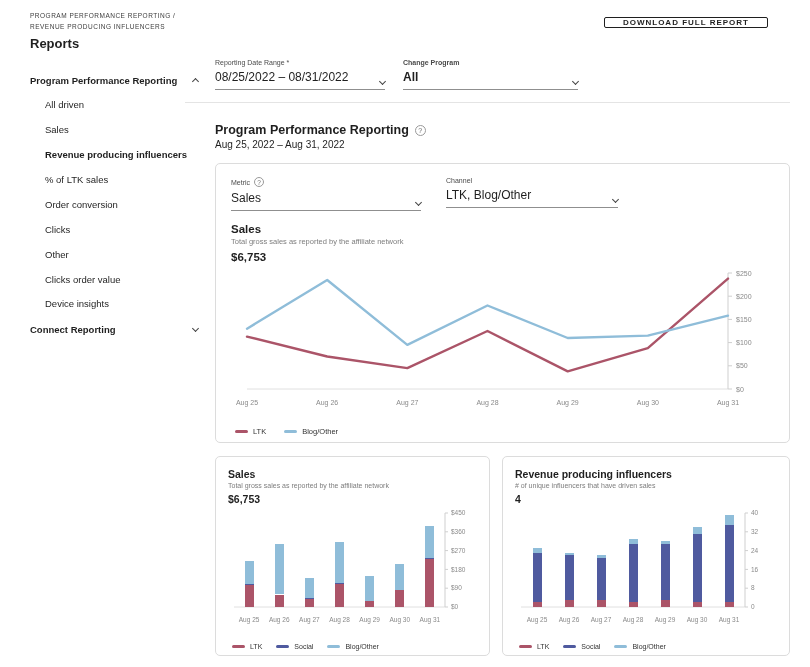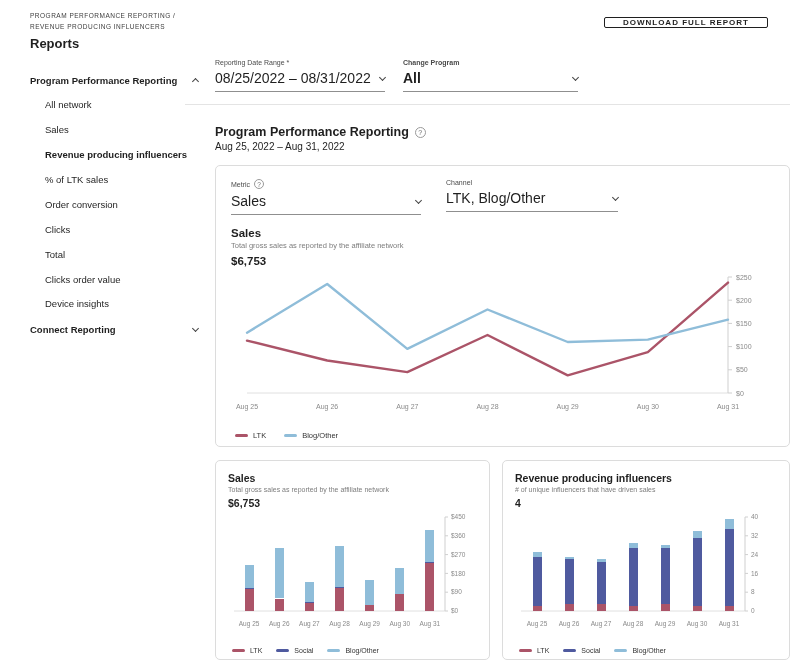--- a/index.html
+++ b/index.html
@@ -22,21 +22,21 @@
   .sidebar { width:170px; margin-right:15px; flex-shrink:0; padding-top:6px; }
   .side-head { display:flex; justify-content:space-between; align-items:center; font-size:9.5px; font-weight:700; margin:10px 2px 6px 0; cursor:pointer; }
   .side-item { font-size:9.5px; padding-left:15px; margin:14px 0; cursor:pointer; line-height:1.15; }
   .side-item.selected { font-weight:700; }
   .content { flex:1; min-width:0; }
   .filters-row { display:flex; gap:18px; }
   .select-field { cursor:pointer; }
   .sel-label { font-size:7px; color:#4a4a4a; display:block; }
   .sel-label-row { display:flex; align-items:center; gap:4px; margin-bottom:4px; }
   .select-field > .sel-label { margin-bottom:4px; }
-  .sel-value { display:flex; justify-content:space-between; align-items:center; border-bottom:1px solid #8f8f8f; padding-bottom:5px; font-size:14px; }
+  .sel-value { display:flex; justify-content:space-between; align-items:flex-end; border-bottom:1px solid #8f8f8f; padding-bottom:5px; font-size:12px; }
   .w170 { width:170px; } .w175 { width:175px;font-weight:bold; } .w190 { width:190px; } .w172 { width:172px; }
   .chev { width:5px; height:5px; border-right:1.3px solid #444; border-bottom:1.3px solid #444; display:inline-block; flex-shrink:0; }
   .chev.down { transform:rotate(45deg); margin-top:-2px; }
   .chev.up { transform:rotate(-135deg); margin-top:2px; }
   .divider { border:none; border-top:1px solid #e4e4e4; margin:12px 0 0 -30px; }
   .report-title-row { display:flex; align-items:center; gap:6px; margin-top:20px; }
   .report-title { font-size:12.5px; font-weight:700; }
   .help { width:11px; height:11px; border:1px solid #9a9a9a; border-radius:50%; color:#6b6b6b; font-size:7px;
           display:inline-flex; align-items:center; justify-content:center; flex-shrink:0; cursor:pointer; }
   .help.small { width:10px; height:10px; font-size:6.5px; }
@@ -76,27 +76,27 @@
 
   <h1 class="page-title">Reports</h1>
 
   <div class="layout">
 
     <nav class="sidebar" id="sidebar">
         <div class="side-head">
           <span>Program Performance Reporting</span>
           <span class="chev up"></span>
         </div>
-        <div class="side-item">All network</div>
+        <div class="side-item">All driven</div>
         <div class="side-item">Sales</div>
         <div class="side-item selected">Revenue producing influencers</div>
         <div class="side-item">% of LTK sales</div>
         <div class="side-item">Order conversion</div>
         <div class="side-item">Clicks</div>
-        <div class="side-item">Total</div>
+        <div class="side-item">Other</div>
         <div class="side-item">Clicks order value</div>
         <div class="side-item">Device insights</div>
         <div class="side-head">
           <span>Connect Reporting</span>
           <span class="chev down"></span>
         </div>
       </nav>
 
     <main class="content">
 

